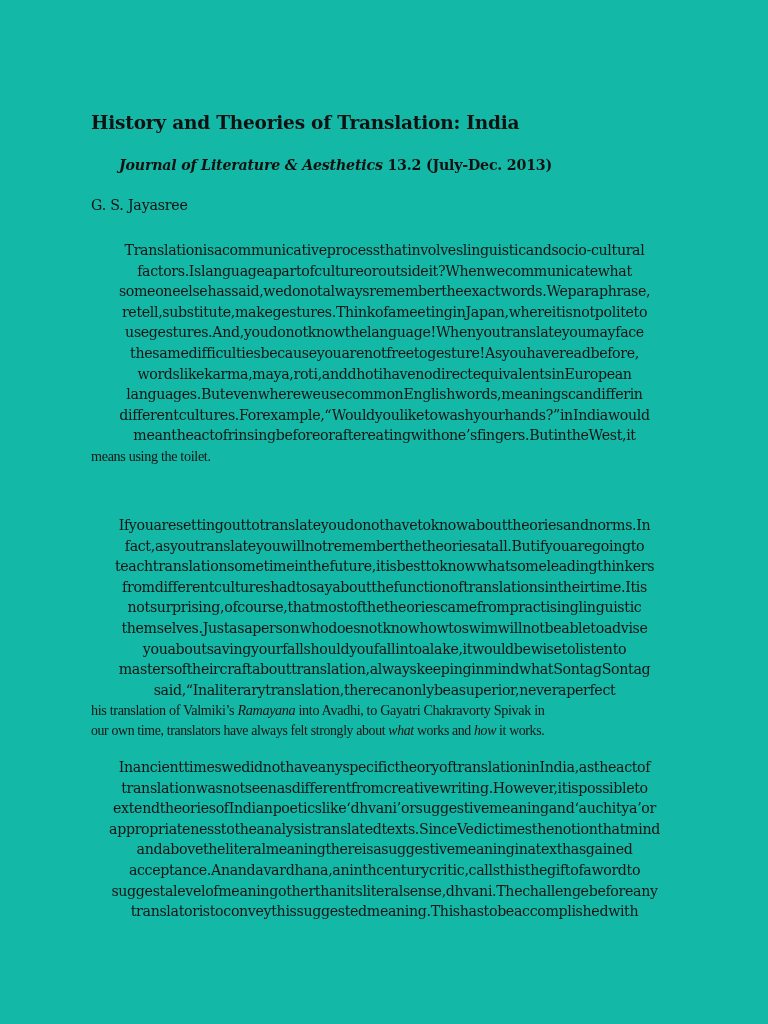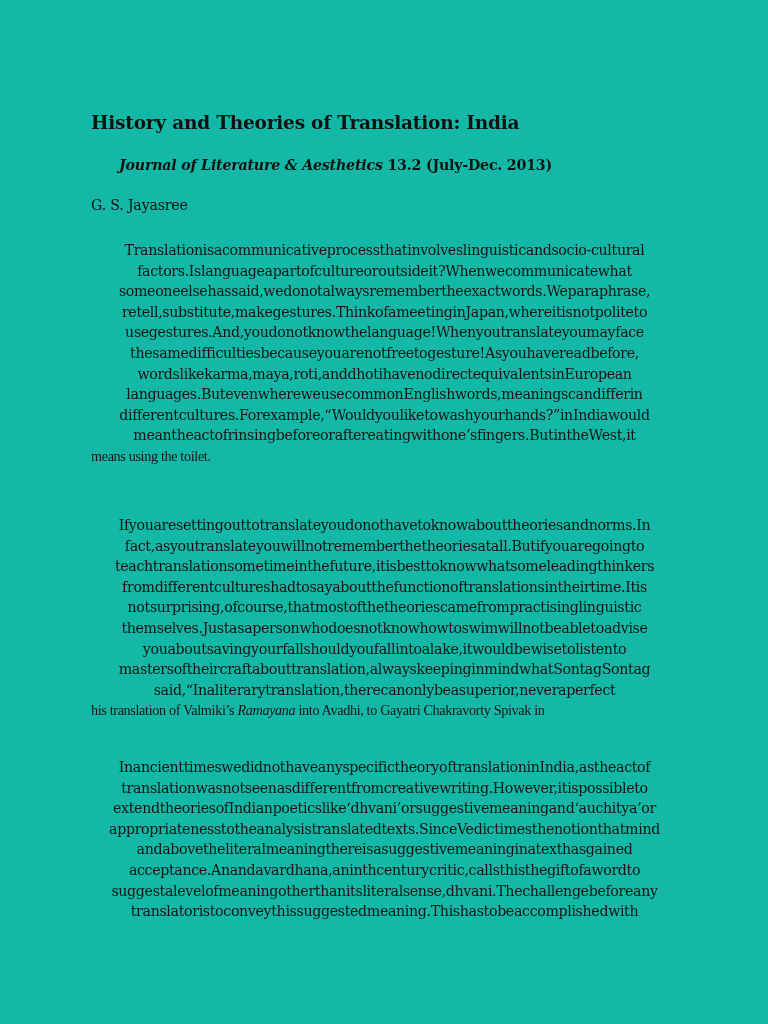--- a/index.html
+++ b/index.html
@@ -424,20 +424,21 @@
         <span>can</span>
         <span>only</span>
         <span>be</span>
         <span>a</span>
         <span>superior,</span>
         <span>never</span>
         <span>a</span>
         <span>perfect</span>
       </span>
     <span class="line last" style="text-align:left;"><span>his translation of Valmiki’s </span><em>Ramayana</em><span> into Avadhi, to Gayatri Chakravorty Spivak in</span></span>
+    <span class="line last" style="text-align: left; transform-origin: left top; font-size: 13.8232px;"><span>our own time, translators have always felt strongly about </span><em>what</em><span> works and </span><em>how</em><span> it works.</span></span>
   </div>
 
   <div class="para" id="p3">
     <span class="line j">
         <span>In</span>
         <span>ancient</span>
         <span>times</span>
         <span>we</span>
         <span>did</span>
         <span>not</span>

